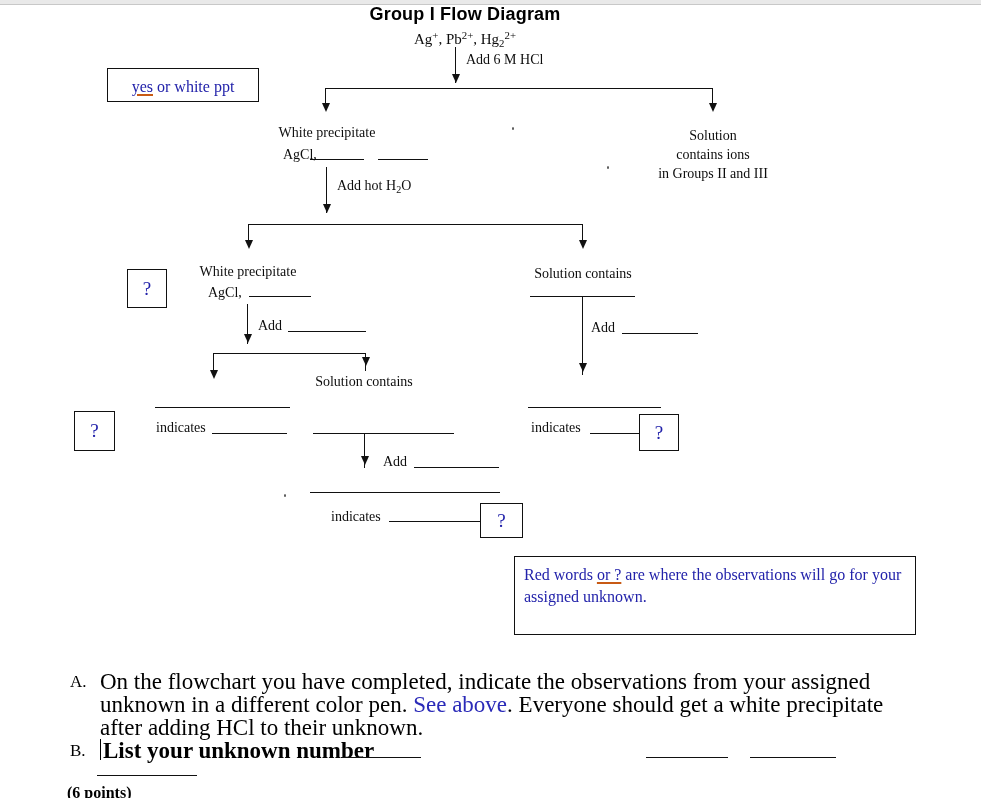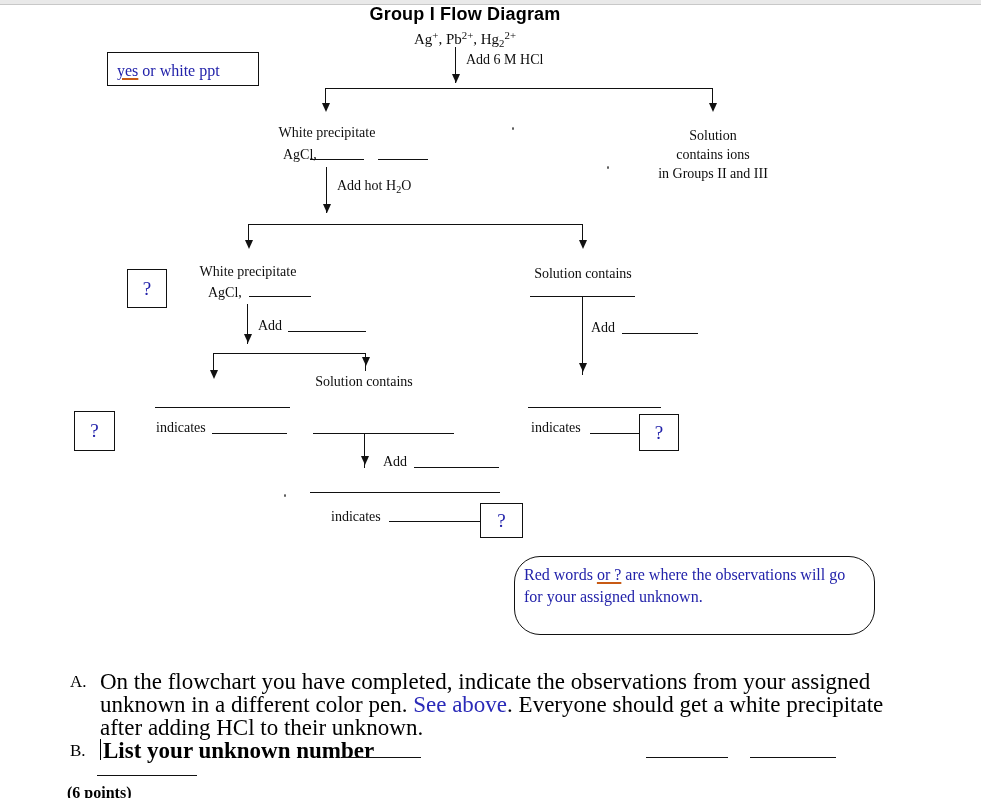--- a/index.html
+++ b/index.html
@@ -152,21 +152,21 @@
   <div class="vline" style="left:455px; top:47px; height:36px;"></div>
   <div class="arrow-head" style="left:455.7px; top:74px;"></div>
   <div class="lbl" style="left:466px; top:52px;">Add 6 M HCl</div>
 
   <div class="hline" style="left:325px; top:88px; width:387px;"></div>
   <div class="vline" style="left:325px; top:88px; height:22px;"></div>
   <div class="arrow-head" style="left:325.7px; top:103px;"></div>
   <div class="vline" style="left:712px; top:88px; height:22px;"></div>
   <div class="arrow-head" style="left:712.7px; top:103px;"></div>
 
-  <div class="bluebox text-left" style="left:107px; top:52px; width:152px; height:34px;">
+  <div class="bluebox text-left" style="left:107px; top:68px; width:152px; height:34px;justify-content:center;">
     <span><span class="sp">yes</span><span> or white ppt</span></span>
   </div>
 
   <div class="lbl center" style="left:327px; top:125px;">White precipitate</div>
   <div class="lbl" style="left:283px; top:147px;">AgCl,</div>
   <div class="blank" style="left:310px; top:159px; width:54px;"></div>
   <div class="blank" style="left:378px; top:159px; width:50px;"></div>
 
   <div class="vline" style="left:326px; top:167px; height:46px;"></div>
   <div class="arrow-head" style="left:326.7px; top:204px;"></div>
@@ -235,21 +235,21 @@
 
   <div class="bluebox qmark" style="left:639px; top:414px; width:40px; height:37px;">
     <span>?</span>
   </div>
 
   <div class="bluebox qmark" style="left:480px; top:503px; width:43px; height:35px;">
     <span>?</span>
   </div>
 
 
-  <div class="bluebox text-left" style="left:514px; top:556px; width:361px; height:79px;border-radius:26px;">
+  <div class="bluebox text-left" style="left:514px; top:556px; width:402px; height:79px;">
     <span><span>Red words </span><span class="sp">or ?</span><span> are where the observations will go for your assigned unknown.</span></span>
   </div>
 
   <div class="speck" style="left:512px; top:127px; width:2px; height:3px;"></div>
   <div class="speck" style="left:607px; top:166px; width:2px; height:3px;"></div>
   <div class="speck" style="left:284px; top:494px; width:2px; height:3px;"></div>
 
   <div class="qmarker" style="left:70px; top:670px;">A.</div>
   <div class="qbody" style="left:100px; top:670px; width:790px;"><span>On the flowchart you have completed, indicate the observations from your assigned unknown in a different color pen. </span><span class="link-blue">See above</span><span>. Everyone should get a white precipitate after adding HCl to their unknown.</span></div>
 

